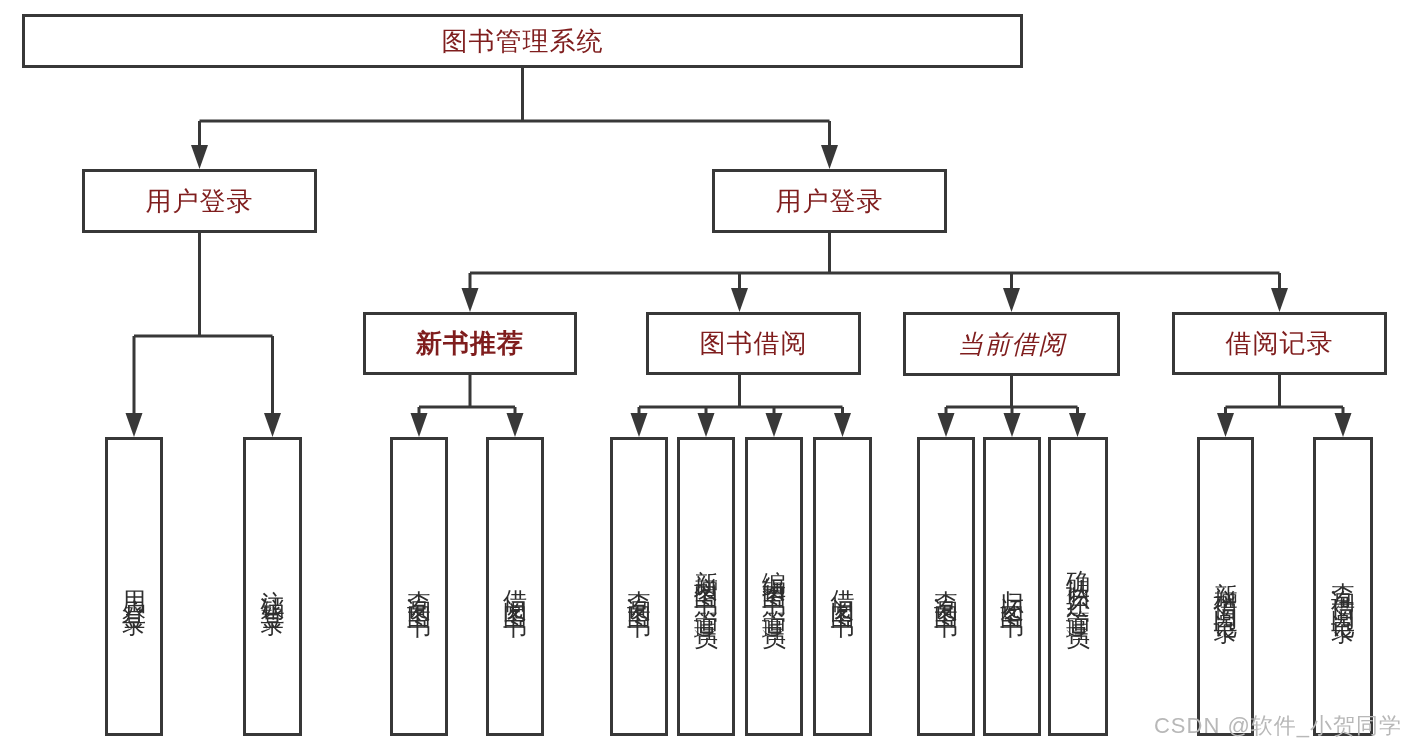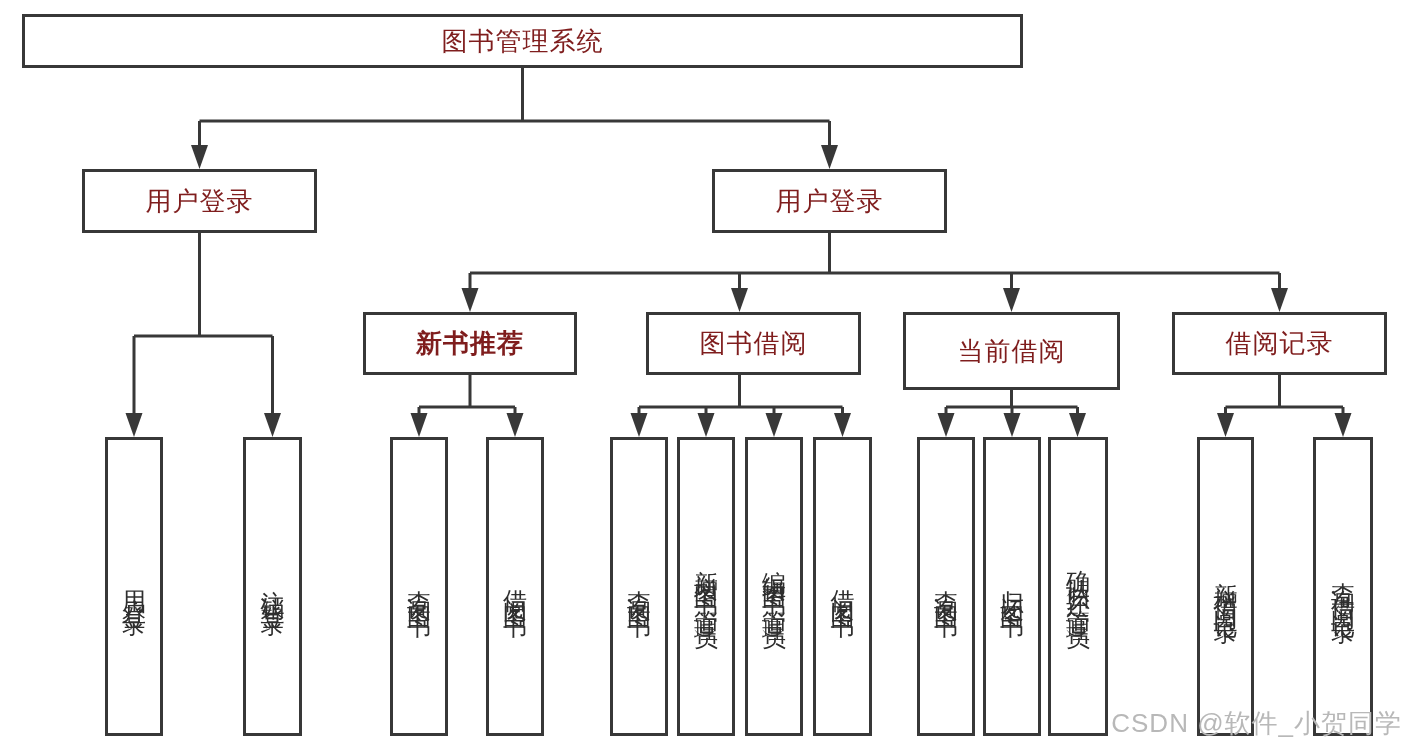--- a/index.html
+++ b/index.html
@@ -39,21 +39,21 @@
     font-size: 24px;
     line-height: 1;
     letter-spacing: 8px;
     color: #2e2e2e;
     white-space: nowrap;
   }
   .watermark {
     position: absolute;
     right: 3px;
     bottom: 6px;
-    font-size: 26px;
+    font-size: 22px;
     color: #b8b8b8;
     letter-spacing: 1px;
     white-space: nowrap;
   }
 </style>
 </head>
 <body>
 
 <div class="stage">
 
@@ -123,21 +123,21 @@
   <div class="node hlabel" style="left:712px; top:169px; width:235px; height:64px;">
     <span>用户登录</span>
   </div>
 
   <div class="node hlabel" style="left:363px; top:312px; width:214px; height:63px;font-weight:bold;">
     <span>新书推荐</span>
   </div>
   <div class="node hlabel" style="left:632px; top:312px; width:215px; height:63px;margin-left:14px;">
     <span>图书借阅</span>
   </div>
-  <div class="node hlabel" style="left:903px; top:312px; width:217px; height:78px;">
+  <div class="node hlabel" style="left:903px; top:312px; width:217px; height:64px;font-style:italic;">
     <span>当前借阅</span>
   </div>
   <div class="node hlabel" style="left:1172px; top:312px; width:215px; height:63px;">
     <span>借阅记录</span>
   </div>
 
   <div class="node leaf" style="left:105px; top:437px; width:58px; height:299px;">
     <span>用户登录</span>
   </div>
   <div class="node leaf" style="left:243px; top:437px; width:59px; height:299px;">

